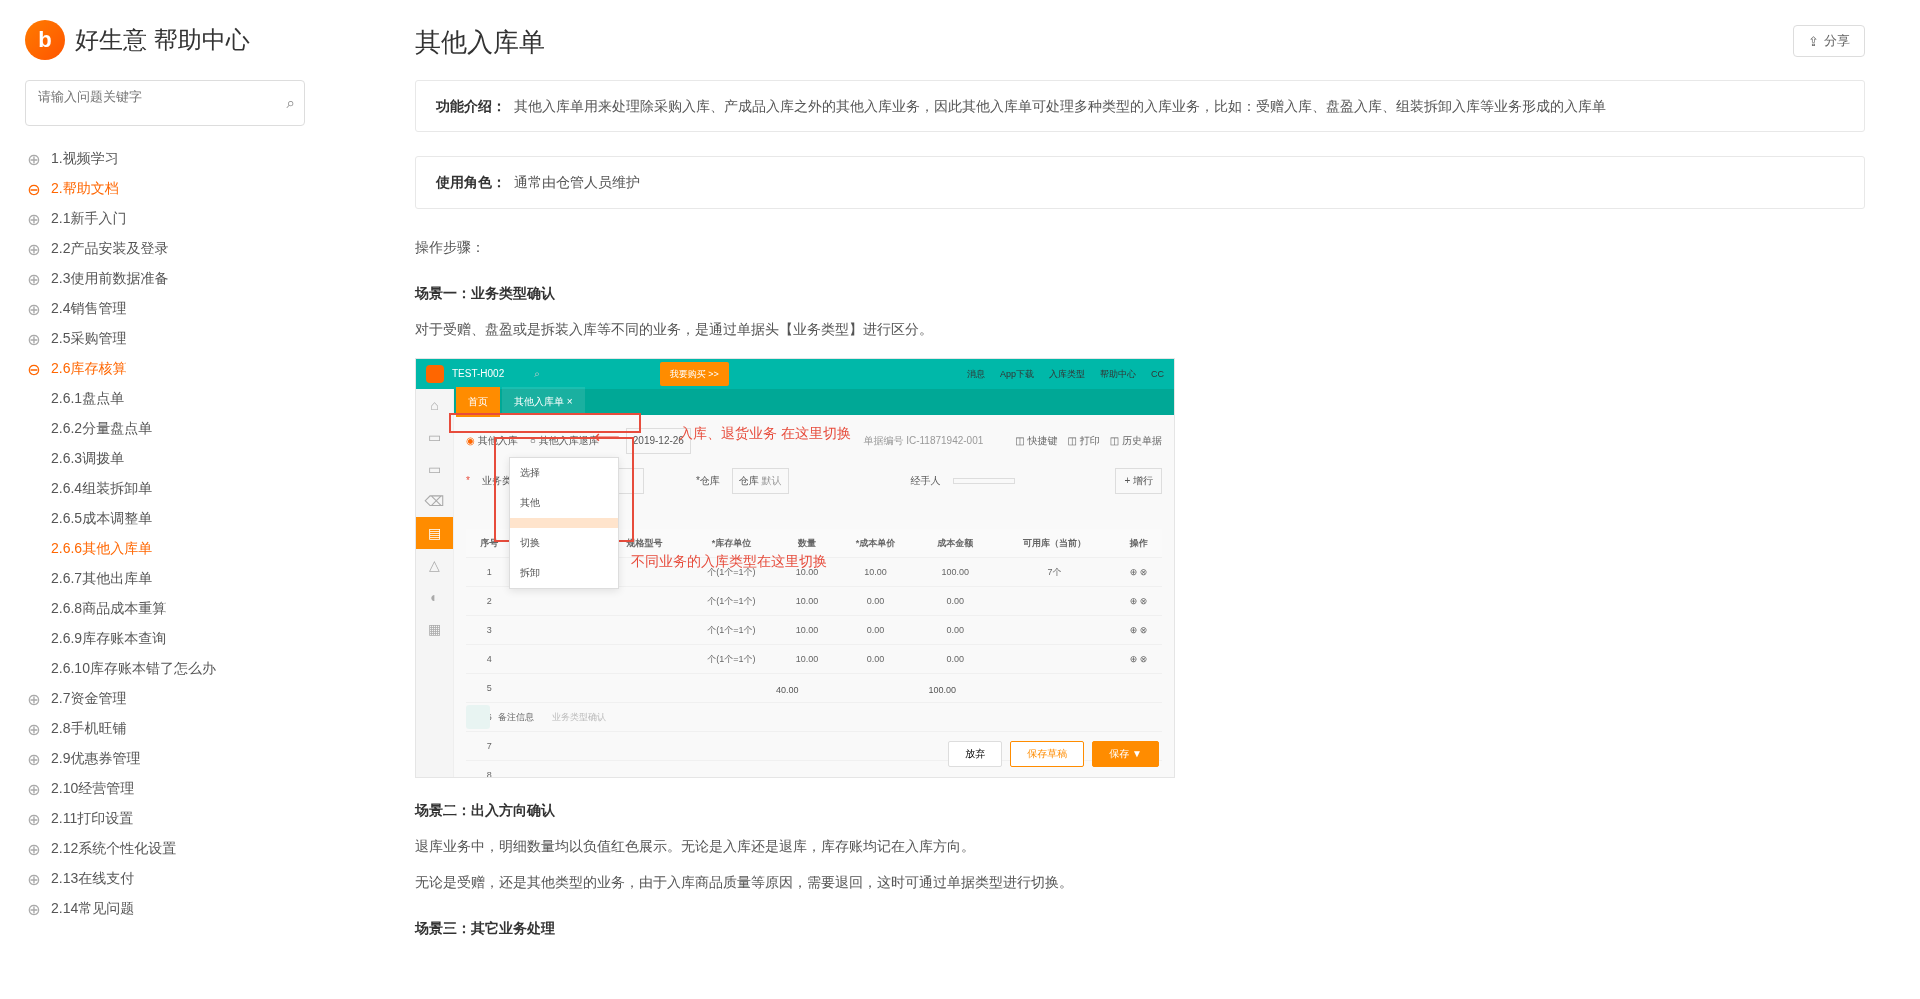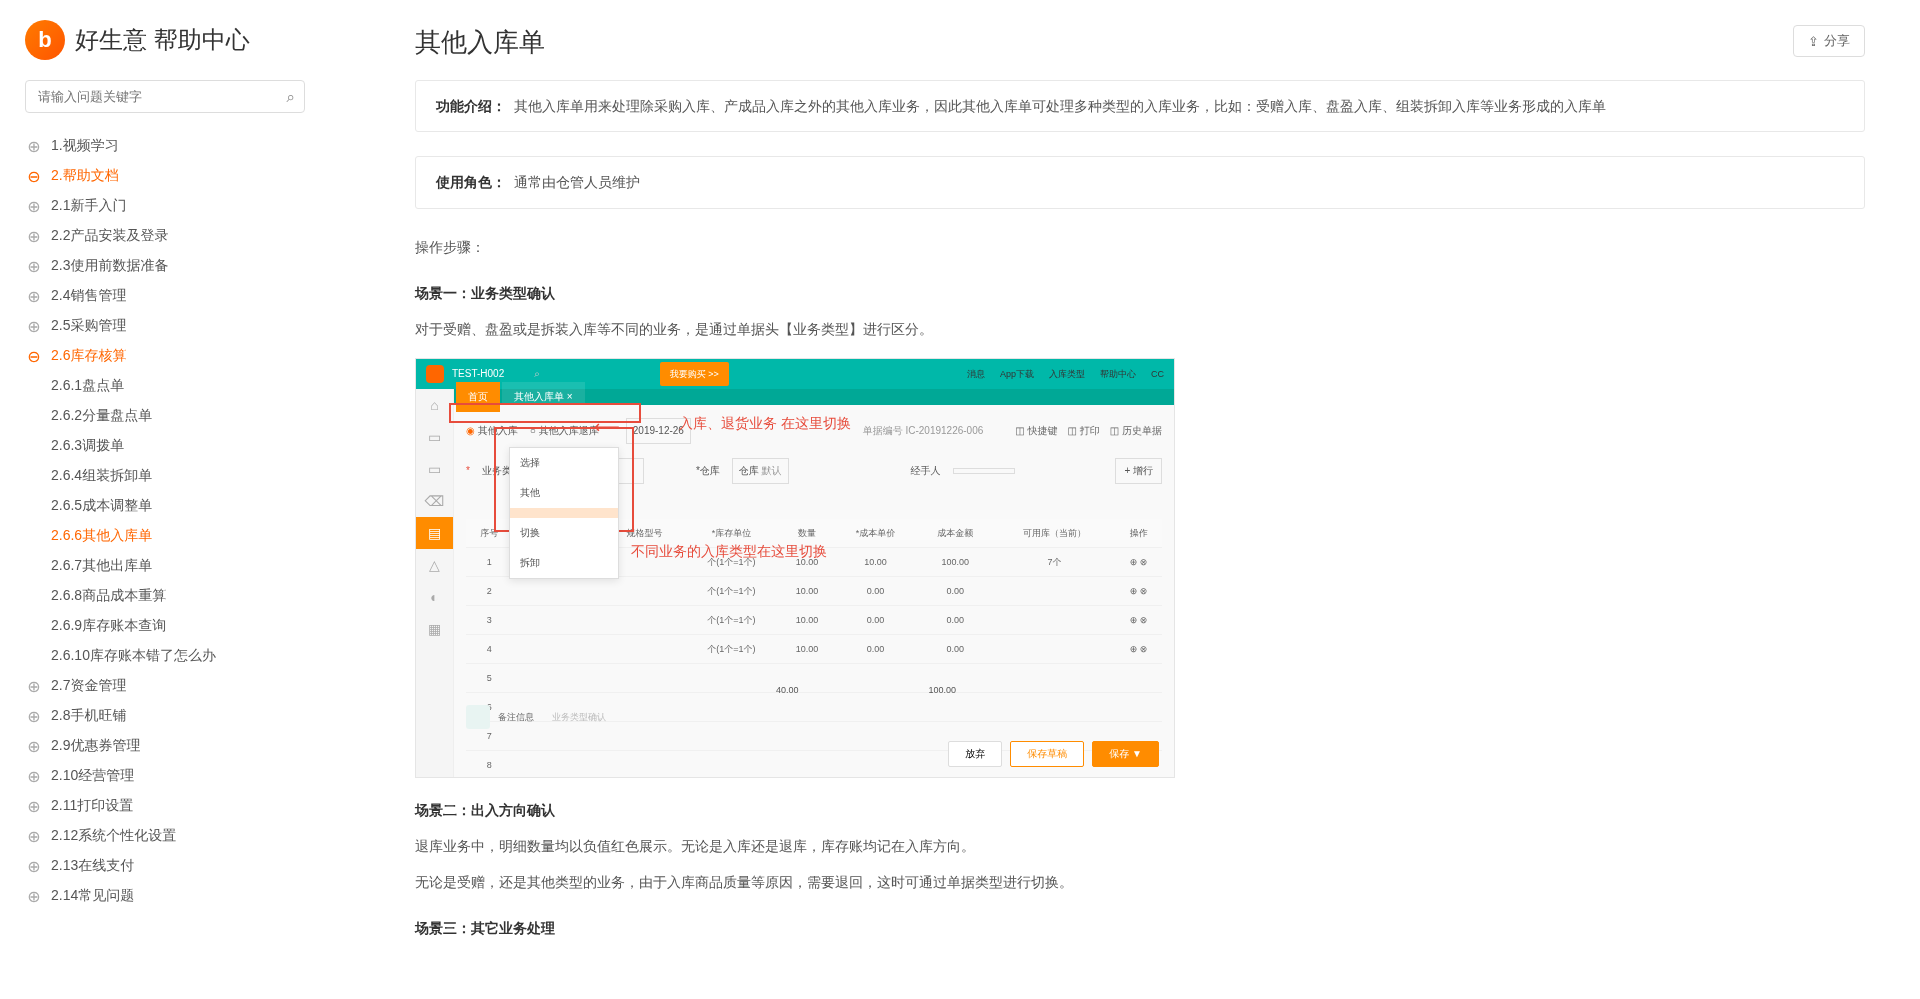--- a/index.html
+++ b/index.html
@@ -3,21 +3,21 @@
 <meta charset="utf-8">
 <style>
 * { margin: 0; padding: 0; box-sizing: border-box; }
 body { font-family: "Microsoft YaHei", "PingFang SC", Arial, sans-serif; font-size: 14px; color: #333; background: #fff; }
 .container { display: flex; width: 1920px; min-height: 999px; }
 .sidebar { width: 330px; padding: 20px 25px; flex-shrink: 0; }
 .logo-area { display: flex; align-items: center; margin-bottom: 20px; cursor: pointer; }
 .logo { width: 40px; height: 40px; background: linear-gradient(135deg, #ff7b00, #ff5500); border-radius: 50%; display: flex; align-items: center; justify-content: center; color: #fff; font-size: 22px; font-weight: bold; margin-right: 10px; }
 .logo-text { font-size: 24px; color: #333; }
 .search-box { position: relative; margin-bottom: 18px; }
-.search-input { width: 100%; padding: 8px 35px 8px 12px; border: 1px solid #ddd; border-radius: 4px; font-size: 13px; outline: none; }
+.search-input { width: 100%; padding: 8px 35px 21px 12px; border: 1px solid #ddd; border-radius: 4px; font-size: 13px; outline: none; }
 .search-icon { position: absolute; right: 10px; top: 50%; transform: translateY(-50%); color: #888; font-size: 15px; cursor: pointer; }
 .nav { list-style: none; }
 .nav li { padding: 6px 0; font-size: 14px; }
 .nav-item { display: flex; align-items: center; cursor: pointer; color: #555; }
 .nav-item.active { color: #ff6600; }
 .nav-icon { width: 18px; height: 18px; display: inline-flex; align-items: center; justify-content: center; margin-right: 8px; font-size: 14px; }
 .nav-icon.plus::before { content: "⊕"; color: #aaa; font-size: 16px; }
 .nav-icon.minus::before { content: "⊖"; color: #ff6600; font-size: 16px; }
 .nav-level-1 { padding-left: 0; }
 .nav-level-2 { padding-left: 20px; }
@@ -31,36 +31,36 @@
 .info-card strong { color: #333; margin-right: 8px; }
 .content { margin-top: 22px; font-size: 14px; line-height: 2; color: #555; }
 .content h3 { font-size: 14px; font-weight: bold; color: #333; margin-top: 18px; margin-bottom: 8px; }
 .content p { margin-bottom: 8px; }
 .screenshot-placeholder { width: 760px; height: 420px; border: 1px solid #e5e5e5; margin: 15px 0; background: #f9f9f9; position: relative; overflow: hidden; }
 .ss-topbar { height: 30px; background: #00b8a9; display: flex; align-items: center; padding: 0 10px; font-size: 10px; color: #fff; }
 .ss-topbar .ss-logo { width: 18px; height: 18px; background: #ff6600; border-radius: 4px; margin-right: 8px; }
 .ss-topbar .ss-test { color: #fff; }
 .ss-topbar .ss-orange-btn { background: #ff8c00; padding: 3px 10px; border-radius: 2px; margin-left: 120px; font-size: 9px; }
 .ss-topbar .ss-right { margin-left: auto; display: flex; gap: 15px; font-size: 9px; color: #333; }
-.ss-tabs { height: 16px; background: #00a896; display: flex; align-items: center; padding-left: 40px; font-size: 10px; color: #fff; }
+.ss-tabs { height: 26px; background: #00a896; display: flex; align-items: center; padding-left: 40px; font-size: 10px; color: #fff; }
 .ss-tab { padding: 5px 12px; background: rgba(255,255,255,0.1); margin-right: 2px; position:relative; }
 .ss-leftbar { position: absolute; left: 0; top: 30px; bottom: 0; width: 38px; background: #f5f5f5; border-right: 1px solid #eee; }
 .ss-leftbar .ss-li { height: 32px; display:flex; align-items:center; justify-content:center; color:#aaa; font-size:14px; }
 .ss-leftbar .ss-li.active { background:#ff8c00; color:#fff; }
 .ss-body { margin-left: 38px; padding: 8px 12px; position:relative; }
 .ss-type-row { display: flex; align-items: center; font-size: 10px; gap: 12px; padding: 5px 0; }
 .ss-type-row .ss-radio { display:flex; align-items:center; gap:3px; }
 .ss-red-box { position:absolute; border:2px solid #e74c3c; }
 .ss-red-text { color:#e74c3c; font-size:14px; position:absolute; }
 .ss-dropdown { position:absolute; background:#fff; border:1px solid #ddd; box-shadow:0 2px 8px rgba(0,0,0,0.1); width:110px; font-size:10px; z-index:5; }
 .ss-dropdown div { padding:5px 10px; }
 .ss-dropdown div.sel { background:#ffe4cc; }
 .ss-table { width:100%; font-size:9px; margin-top:30px; border-collapse:collapse; }
 .ss-table th, .ss-table td { padding:5px; text-align:center; color:#666; border-bottom:1px solid #f0f0f0; }
-.ss-table th { background:#fafafa; font-weight:normal; }
+.ss-table th { background:#fafafa; font-weight:bold; }
 .ss-bottom-btns { position:absolute; bottom:10px; right:15px; display:flex; gap:8px; }
 .ss-bottom-btns button { font-size:10px; padding:5px 16px; border:1px solid #ddd; background:#fff; border-radius:2px; }
 .ss-bottom-btns button.primary { background:#ff8c00; color:#fff; border-color:#ff8c00; }
 .ss-arrow { position:absolute; color:#e74c3c; }
 .ss-memo { position:absolute; bottom:48px; left:50px; font-size:10px; color:#999; display:flex; align-items:center; gap:8px;}
 .ss-memo .mi { width:24px; height:24px; background:#e8f4f2; border-radius:3px; }
 .ss-totals { position:absolute; bottom:78px; left:50px; right:15px; font-size:9px; color:#555; display:flex; }
 </style>
 </head>
 <body>
@@ -278,21 +278,21 @@
           <div class="ss-type-row">
             <span class="ss-radio">
                 <span style="color:#ff6600">◉</span>
                 <span>其他入库</span>
               </span>
             <span class="ss-radio">
                 <span>○</span>
                 <span>其他入库退库</span>
               </span>
             <span style="margin-left:15px;border:1px solid #ddd;padding:2px 6px;">2019-12-26</span>
-            <span style="margin-left:auto;color:#999;"><span>单据编号</span> <span>IC-20191226-006</span></span>
+            <span style="margin-left:auto;color:#999;"><span>单据编号</span> <span>IC-11871942-001</span></span>
             <span id="ss-toolbar" style="margin-left:20px;display:flex;gap:10px;color:#666;">
                 <span>◫ 快捷键</span>
                 <span>◫ 打印</span>
                 <span>◫ 历史单据</span>
               </span>
           </div>
           <div class="ss-type-row" style="margin-top:4px;">
             <span style="color:#e74c3c;">*</span>
               <span>业务类型</span>
             <span style="border:1px solid #ddd;padding:2px 40px 2px 6px;width:110px;">选择</span>

